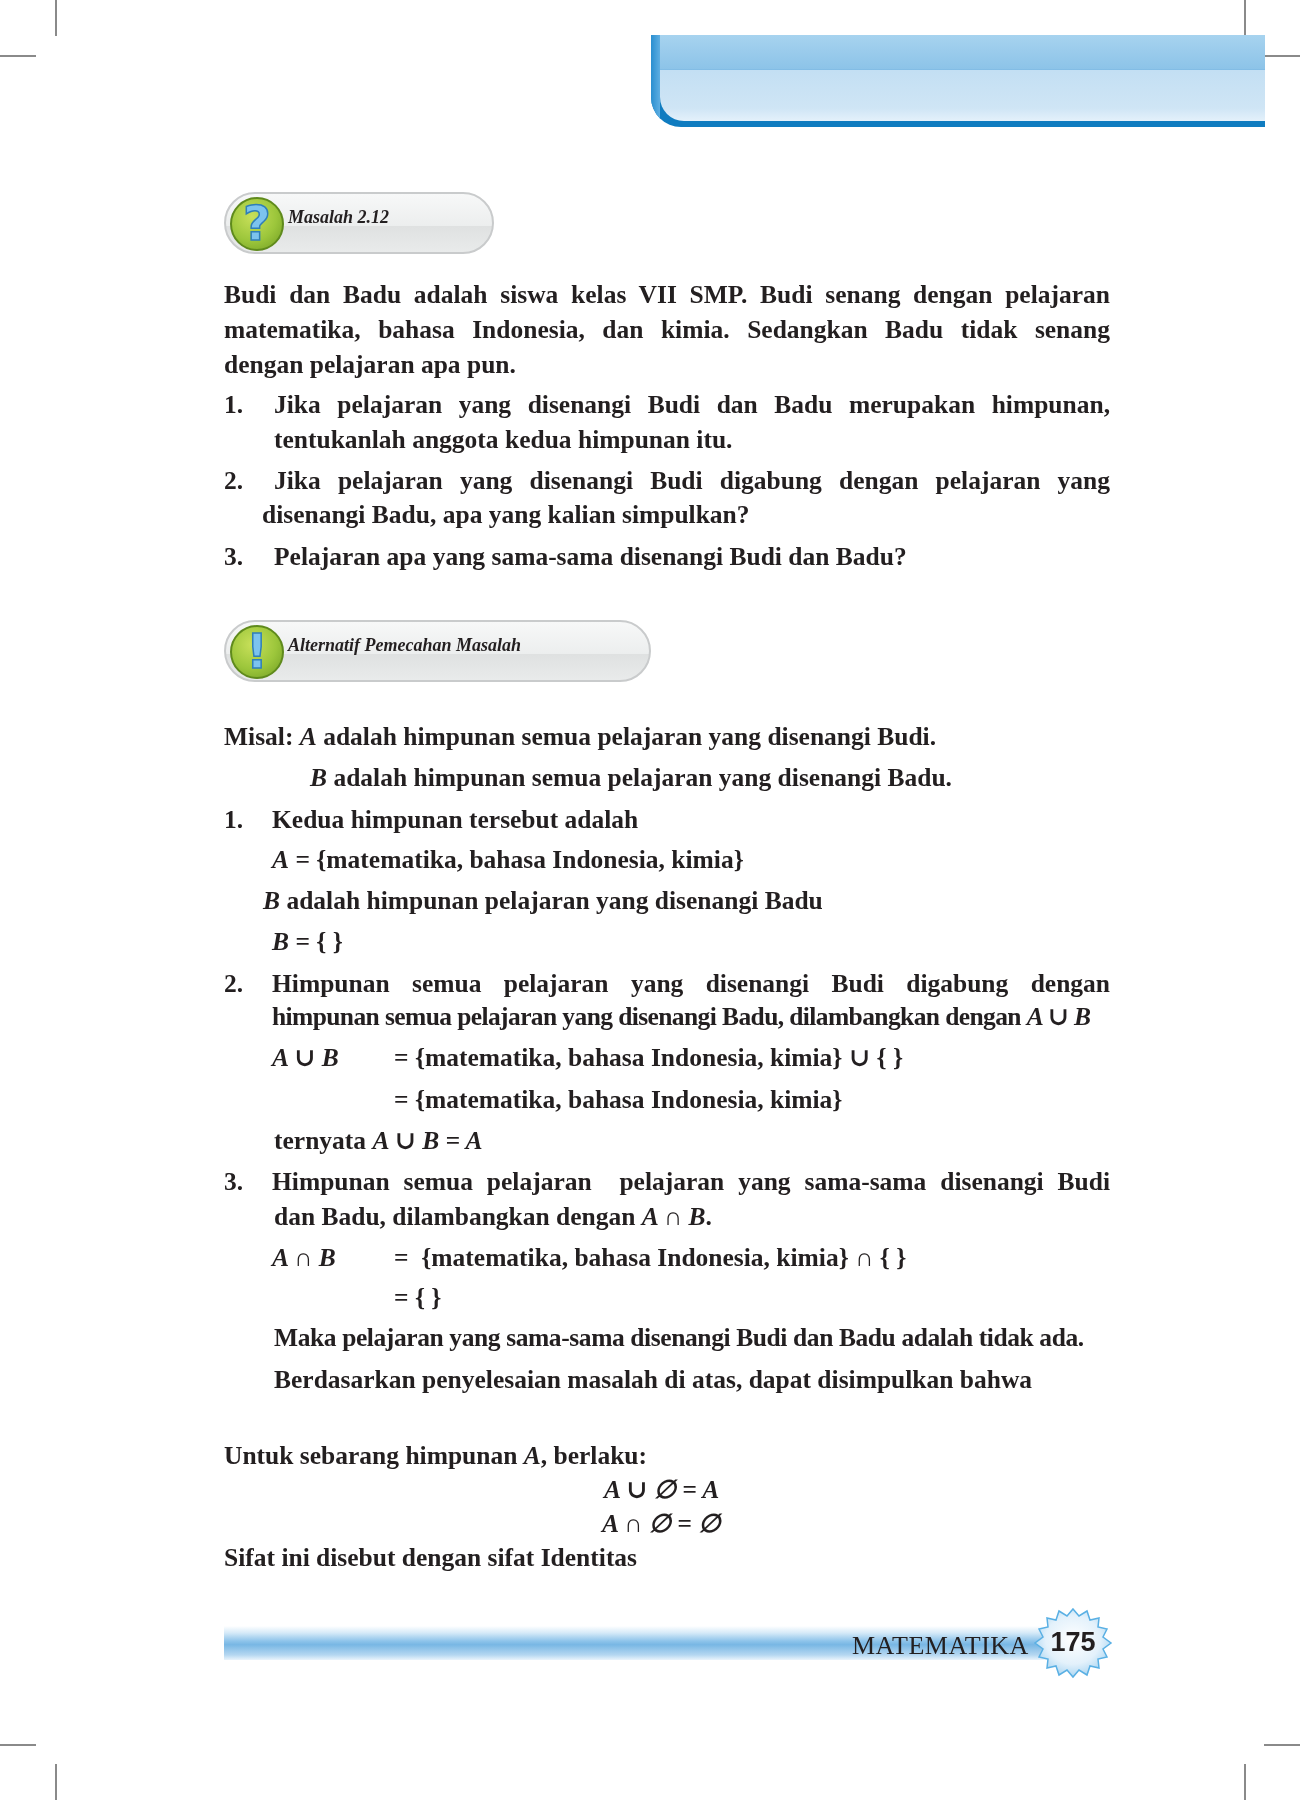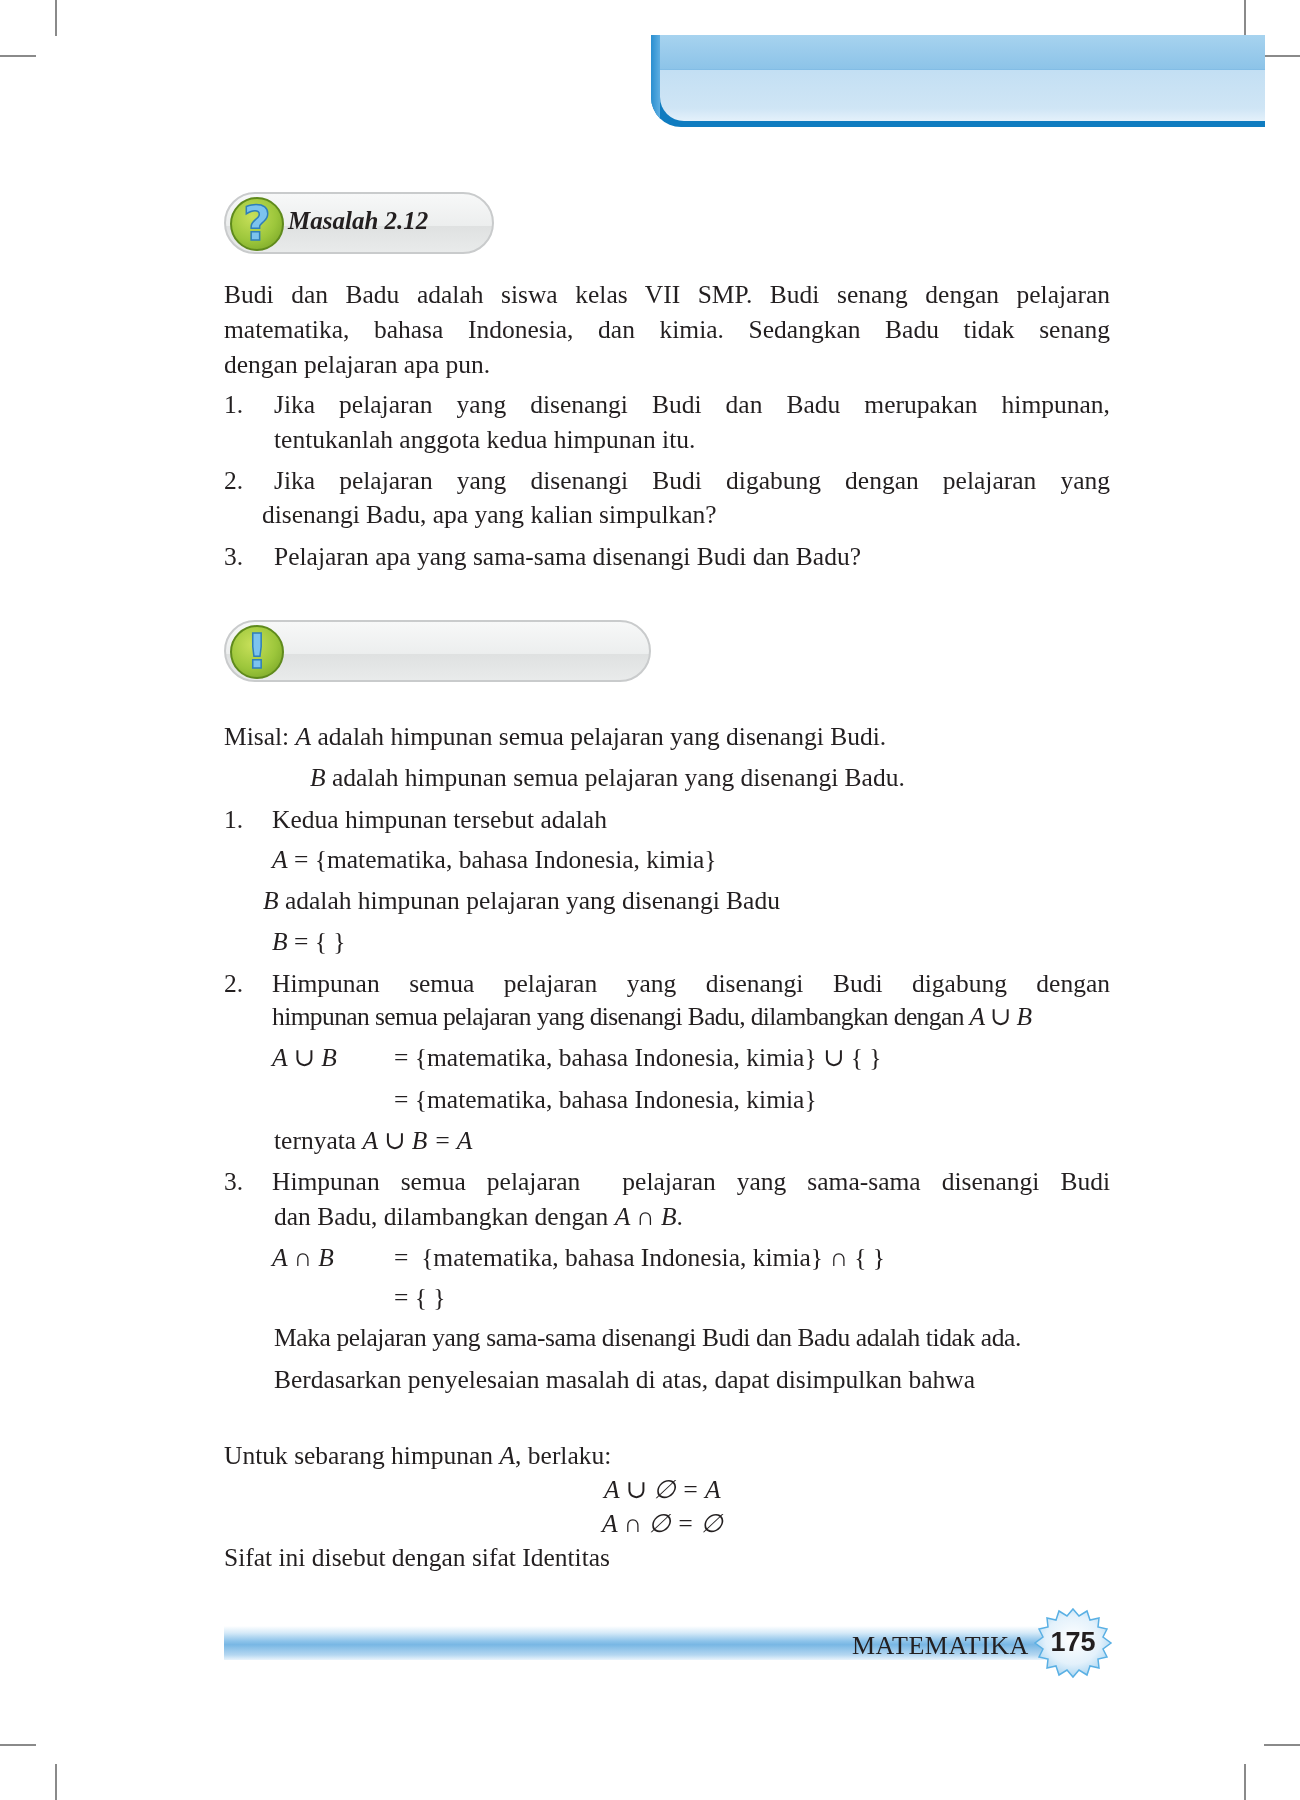--- a/index.html
+++ b/index.html
@@ -18,22 +18,22 @@
           border:2px solid #c9cbcc;
           background:linear-gradient(#f7f8f8 0%,#eceeee 55%,#dfe1e1 56%,#e9ebeb 100%);
           box-sizing:border-box; }
   .pill .ic { position:absolute; left:4px; top:3px; width:54px; height:54px; border-radius:50%;
               background:radial-gradient(circle at 40% 35%,#c8e05a 0%,#9cc63b 55%,#6f9c22 100%);
               border:2px solid #5f8a1c; box-sizing:border-box; }
   .pill .ic span { position:absolute; left:0; right:0; top:-4px; text-align:center;
                    font-family:"DejaVu Sans", sans-serif; font-weight:bold; font-size:48px;
                    color:#7cc3ee; -webkit-text-stroke:1.5px #2f7fb8; }
   .pill .lbl { position:absolute; left:62px; top:13px; font-style:italic; font-weight:bold;
-               font-size:25px; color:#231f20; white-space:nowrap; }
-  .ln { position:absolute; font-size:25.5px; line-height:30px; white-space:nowrap; }
+               font-size:18px; color:#231f20; white-space:nowrap; }
+  .ln { position:absolute; font-size:25.5px; line-height:30px; white-space:nowrap;font-weight:bold; }
   .just { text-align:justify; text-align-last:justify; white-space:normal; }
   i.m { font-style:italic; }
   .footer-bar { position:absolute; left:224px; top:1626px; width:830px; height:34px;
                 background:linear-gradient(to bottom,#ffffff 0%,#d6eaf8 20%,#8cc3ea 45%,#78b7e4 55%,#b5d7f1 85%,#eaf4fc 100%); }
   .footer-label { position:absolute; left:852px; top:1631px; font-size:26px; letter-spacing:0.5px; color:#231f20; }
   .badge { position:absolute; left:1033px; top:1607px; width:80px; height:72px; }
   .badge-num { position:absolute; left:1033px; top:1627px; width:80px; text-align:center;
                font-family:"Liberation Sans", sans-serif; font-weight:bold; font-size:27px; color:#231f20; }
 </style>
 </head>
@@ -72,20 +72,21 @@
 <div class="ln just" style="left:274px;top:466px;width:836px;">Jika pelajaran yang disenangi Budi digabung dengan pelajaran yang</div>
 <div class="ln" style="left:262px;top:500px;">disenangi Badu, apa yang kalian simpulkan?</div>
 
 <div class="ln" style="left:224px;top:542px;">3.</div>
 <div class="ln" style="left:274px;top:542px;">Pelajaran apa yang sama-sama disenangi Budi dan Badu?</div>
 
 <div class="pill" style="left:224px;top:620px;width:427px;">
   <div class="ic">
       <span>!</span>
     </div>
+  <div class="lbl">Alternatif Pemecahan Masalah</div>
 </div>
 
 <div class="ln" style="left:224px;top:722px;">
   <span>Misal:</span>
   <i class="m">A</i>
   <span>adalah himpunan semua pelajaran yang disenangi Budi.</span>
 </div>
 <div class="ln" style="left:310px;top:763px;">
   <i class="m">B</i>
   <span>adalah himpunan semua pelajaran yang disenangi Badu.</span>

